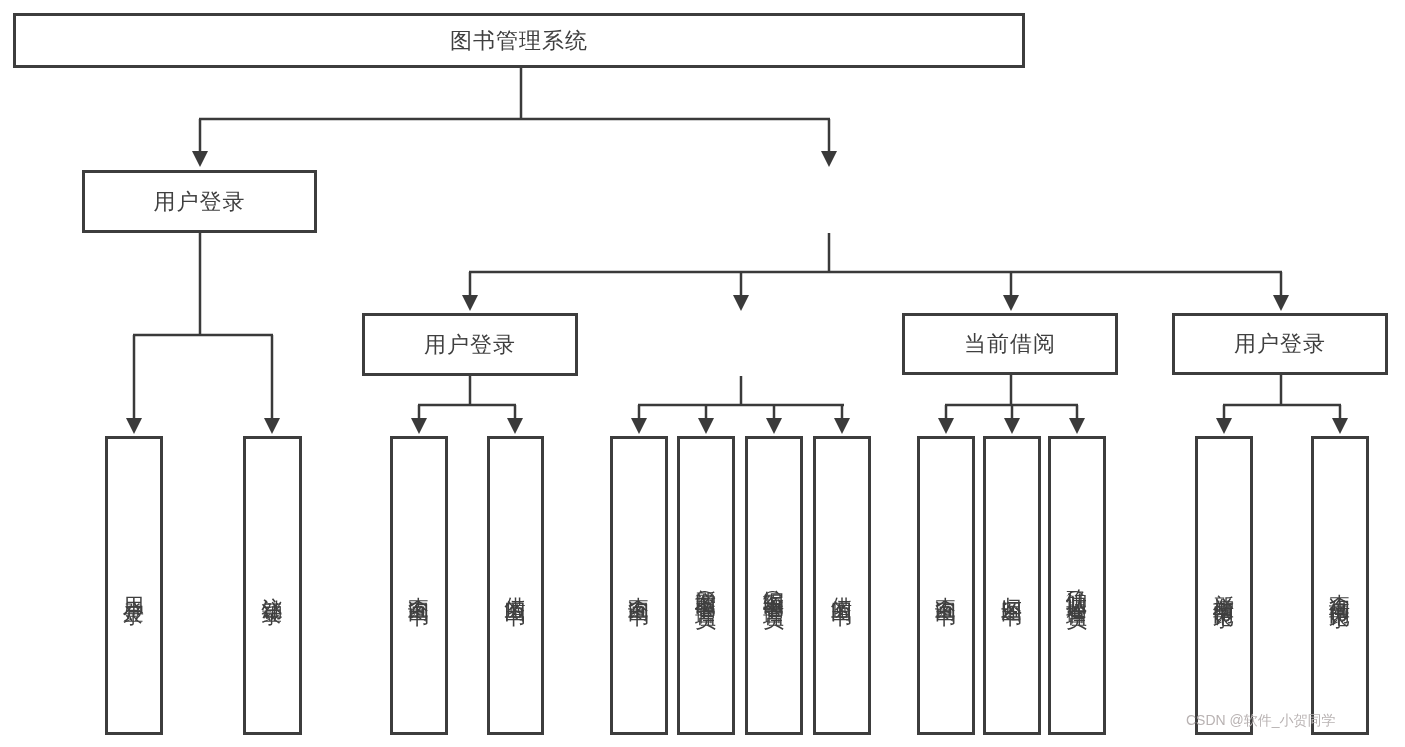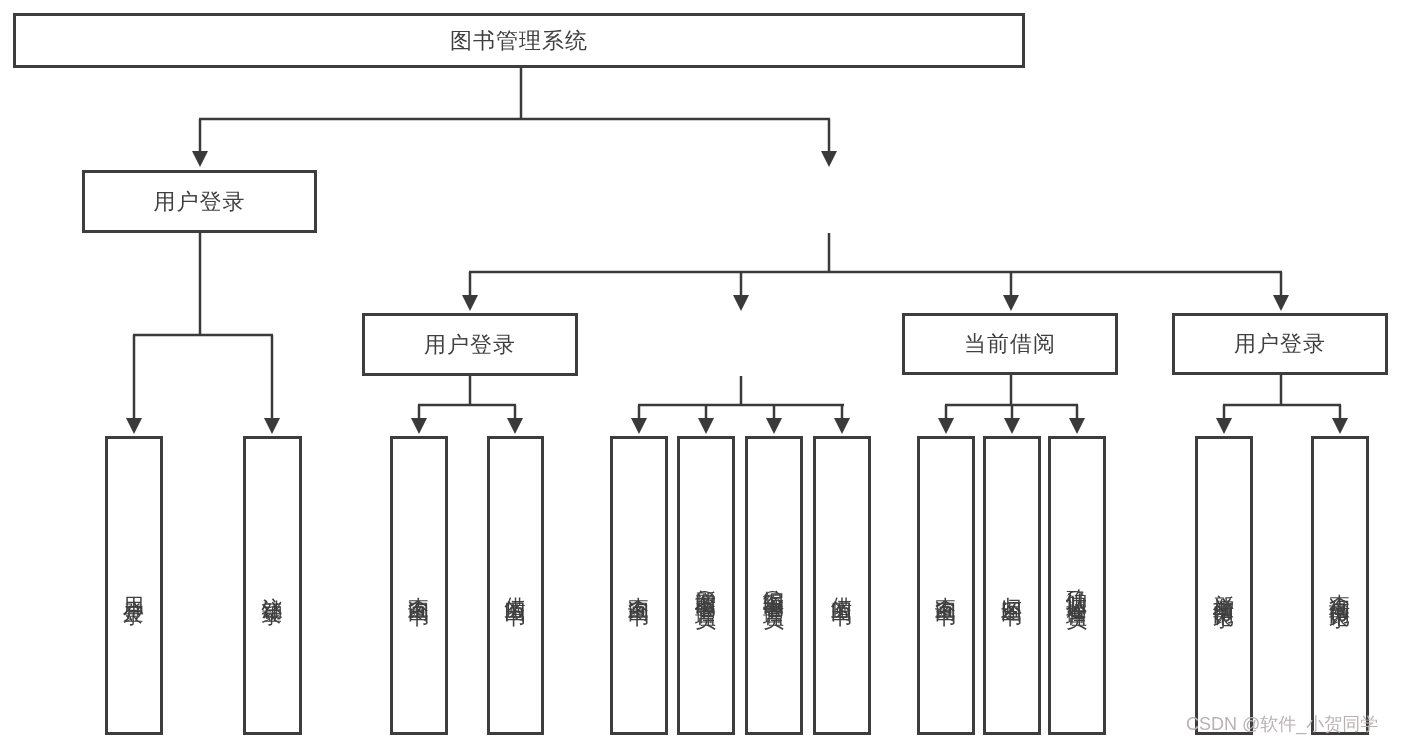--- a/index.html
+++ b/index.html
@@ -28,21 +28,21 @@
     writing-mode:vertical-rl;
     font-size:21px;
     letter-spacing:3px;
     line-height:1;
   }
   #watermark{
     position:absolute;
     left:1186px;top:712px;
     width:219px;
     color:#b9b3b3;
-    font-size:18px;
+    font-size:14px;
     white-space:nowrap;
   }
 </style>
 </head>
 <body>
 
 <div id="stage">
 
   <svg id="wires" viewBox="0 0 1405 747" xmlns="http://www.w3.org/2000/svg">
     <g stroke="#3a3a3a" stroke-width="2.5" fill="none">

